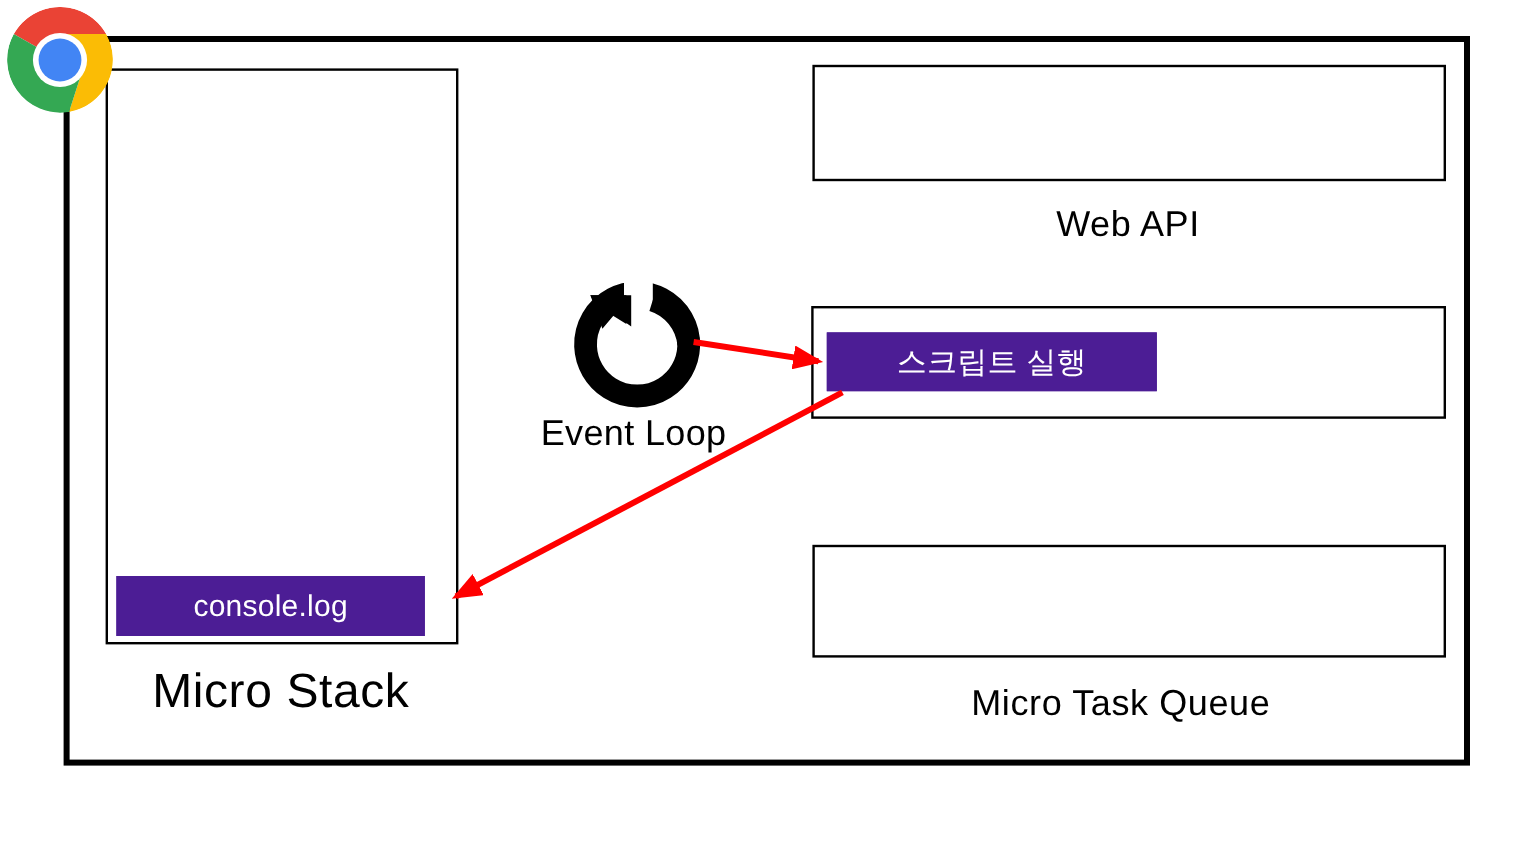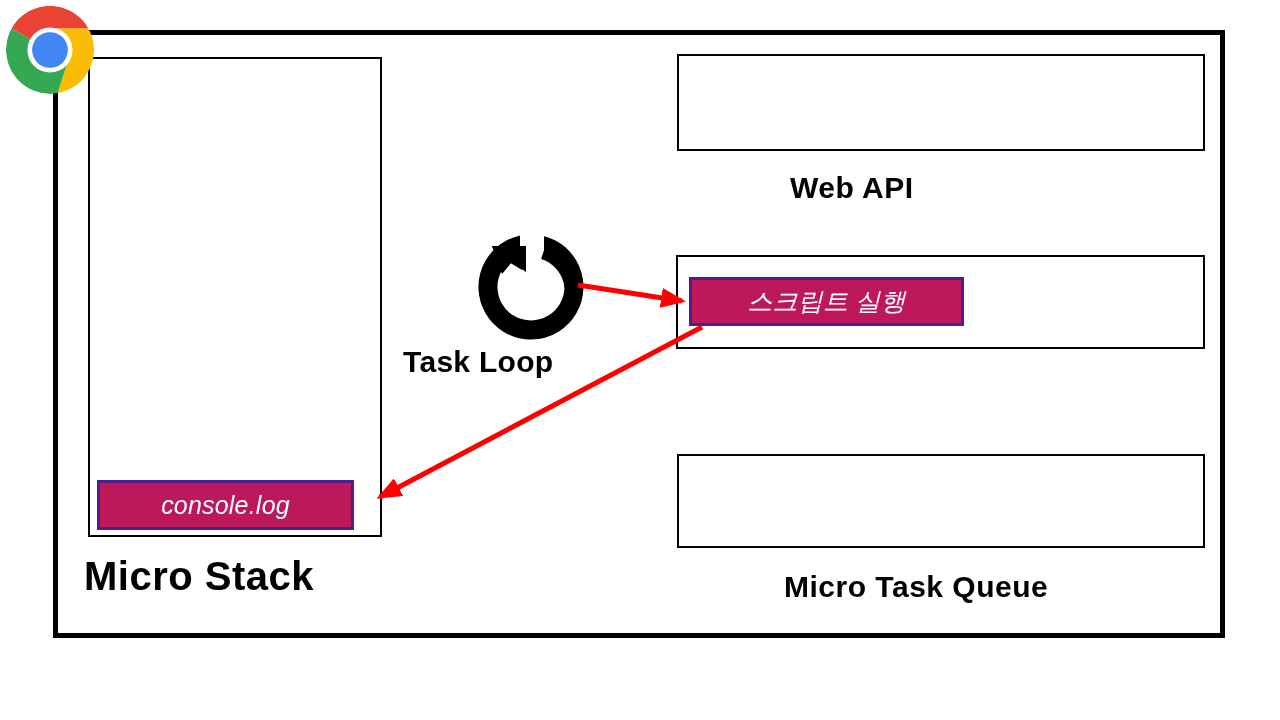--- a/index.html
+++ b/index.html
@@ -61,50 +61,50 @@
   .microtaskqueue-box {
     left: 677px;
     top: 454px;
     width: 528px;
     height: 94px;
   }
 
   
   .chip {
     position: absolute;
-    background: #be185d;
-    border: 3px solid #4c1d95;
+    background: #4c1d95;
+    border: 1px solid #4c1d95;
     box-sizing: border-box;
     color: #ffffff;
     display: flex;
     align-items: center;
     justify-content: center;
     font-weight: 400;
     letter-spacing: 0.2px;
-    font-style: italic;
   }
   .chip-console {
     left: 97px;
     top: 480px;
     width: 257px;
     height: 50px;
     font-size: 25px;
   }
   .chip-script {
     left: 689px;
     top: 277px;
     width: 275px;
     height: 49px;
     font-size: 25px;
   }
 
   
   .caption {
     position: absolute;
-    font-weight: bold;
+    text-align: center;
+    font-weight: normal;
     color: #000000;
     white-space: nowrap;
   }
   .caption-callstack {
     left: 84px;
     top: 554px;
     width: 300px;
     font-size: 40px;
     letter-spacing: 0.5px;
   }
@@ -188,21 +188,21 @@
                A 43 43 0 1 1 52.9 10" fill="none" stroke="#000000" stroke-width="19"></path>
 
       <rect x="42" y="-4" width="24" height="26" fill="#ffffff"></rect>
 
       <path d="M 66 16 A 43 43 0 0 1 96 53" fill="none" stroke="#000000" stroke-width="19"></path>
 
       <polygon points="14,12 48,12 48,38 34,28 24,40" fill="#000000"></polygon>
       <path d="M 14 12 L 44 12 L 44 36 L 18 20 Z" fill="#000000"></path>
     </svg>
   </div>
-  <div class="caption caption-eventloop">Task Loop</div>
+  <div class="caption caption-eventloop">Event Loop</div>
 
   <svg class="svg-layer" viewBox="0 0 1280 720" xmlns="http://www.w3.org/2000/svg">
     <defs>
       <marker id="arrowhead" markerWidth="5" markerHeight="4" refX="4.2" refY="2" orient="auto" markerUnits="strokeWidth">
         <polygon points="0,0 5,2 0,4" fill="#FF0000"></polygon>
       </marker>
     </defs>
     <line x1="578" y1="285" x2="682" y2="301" stroke="#FF0000" stroke-width="5" marker-end="url(#arrowhead)"></line>
     <line x1="702" y1="327" x2="380" y2="497" stroke="#FF0000" stroke-width="5" marker-end="url(#arrowhead)"></line>
   </svg>

